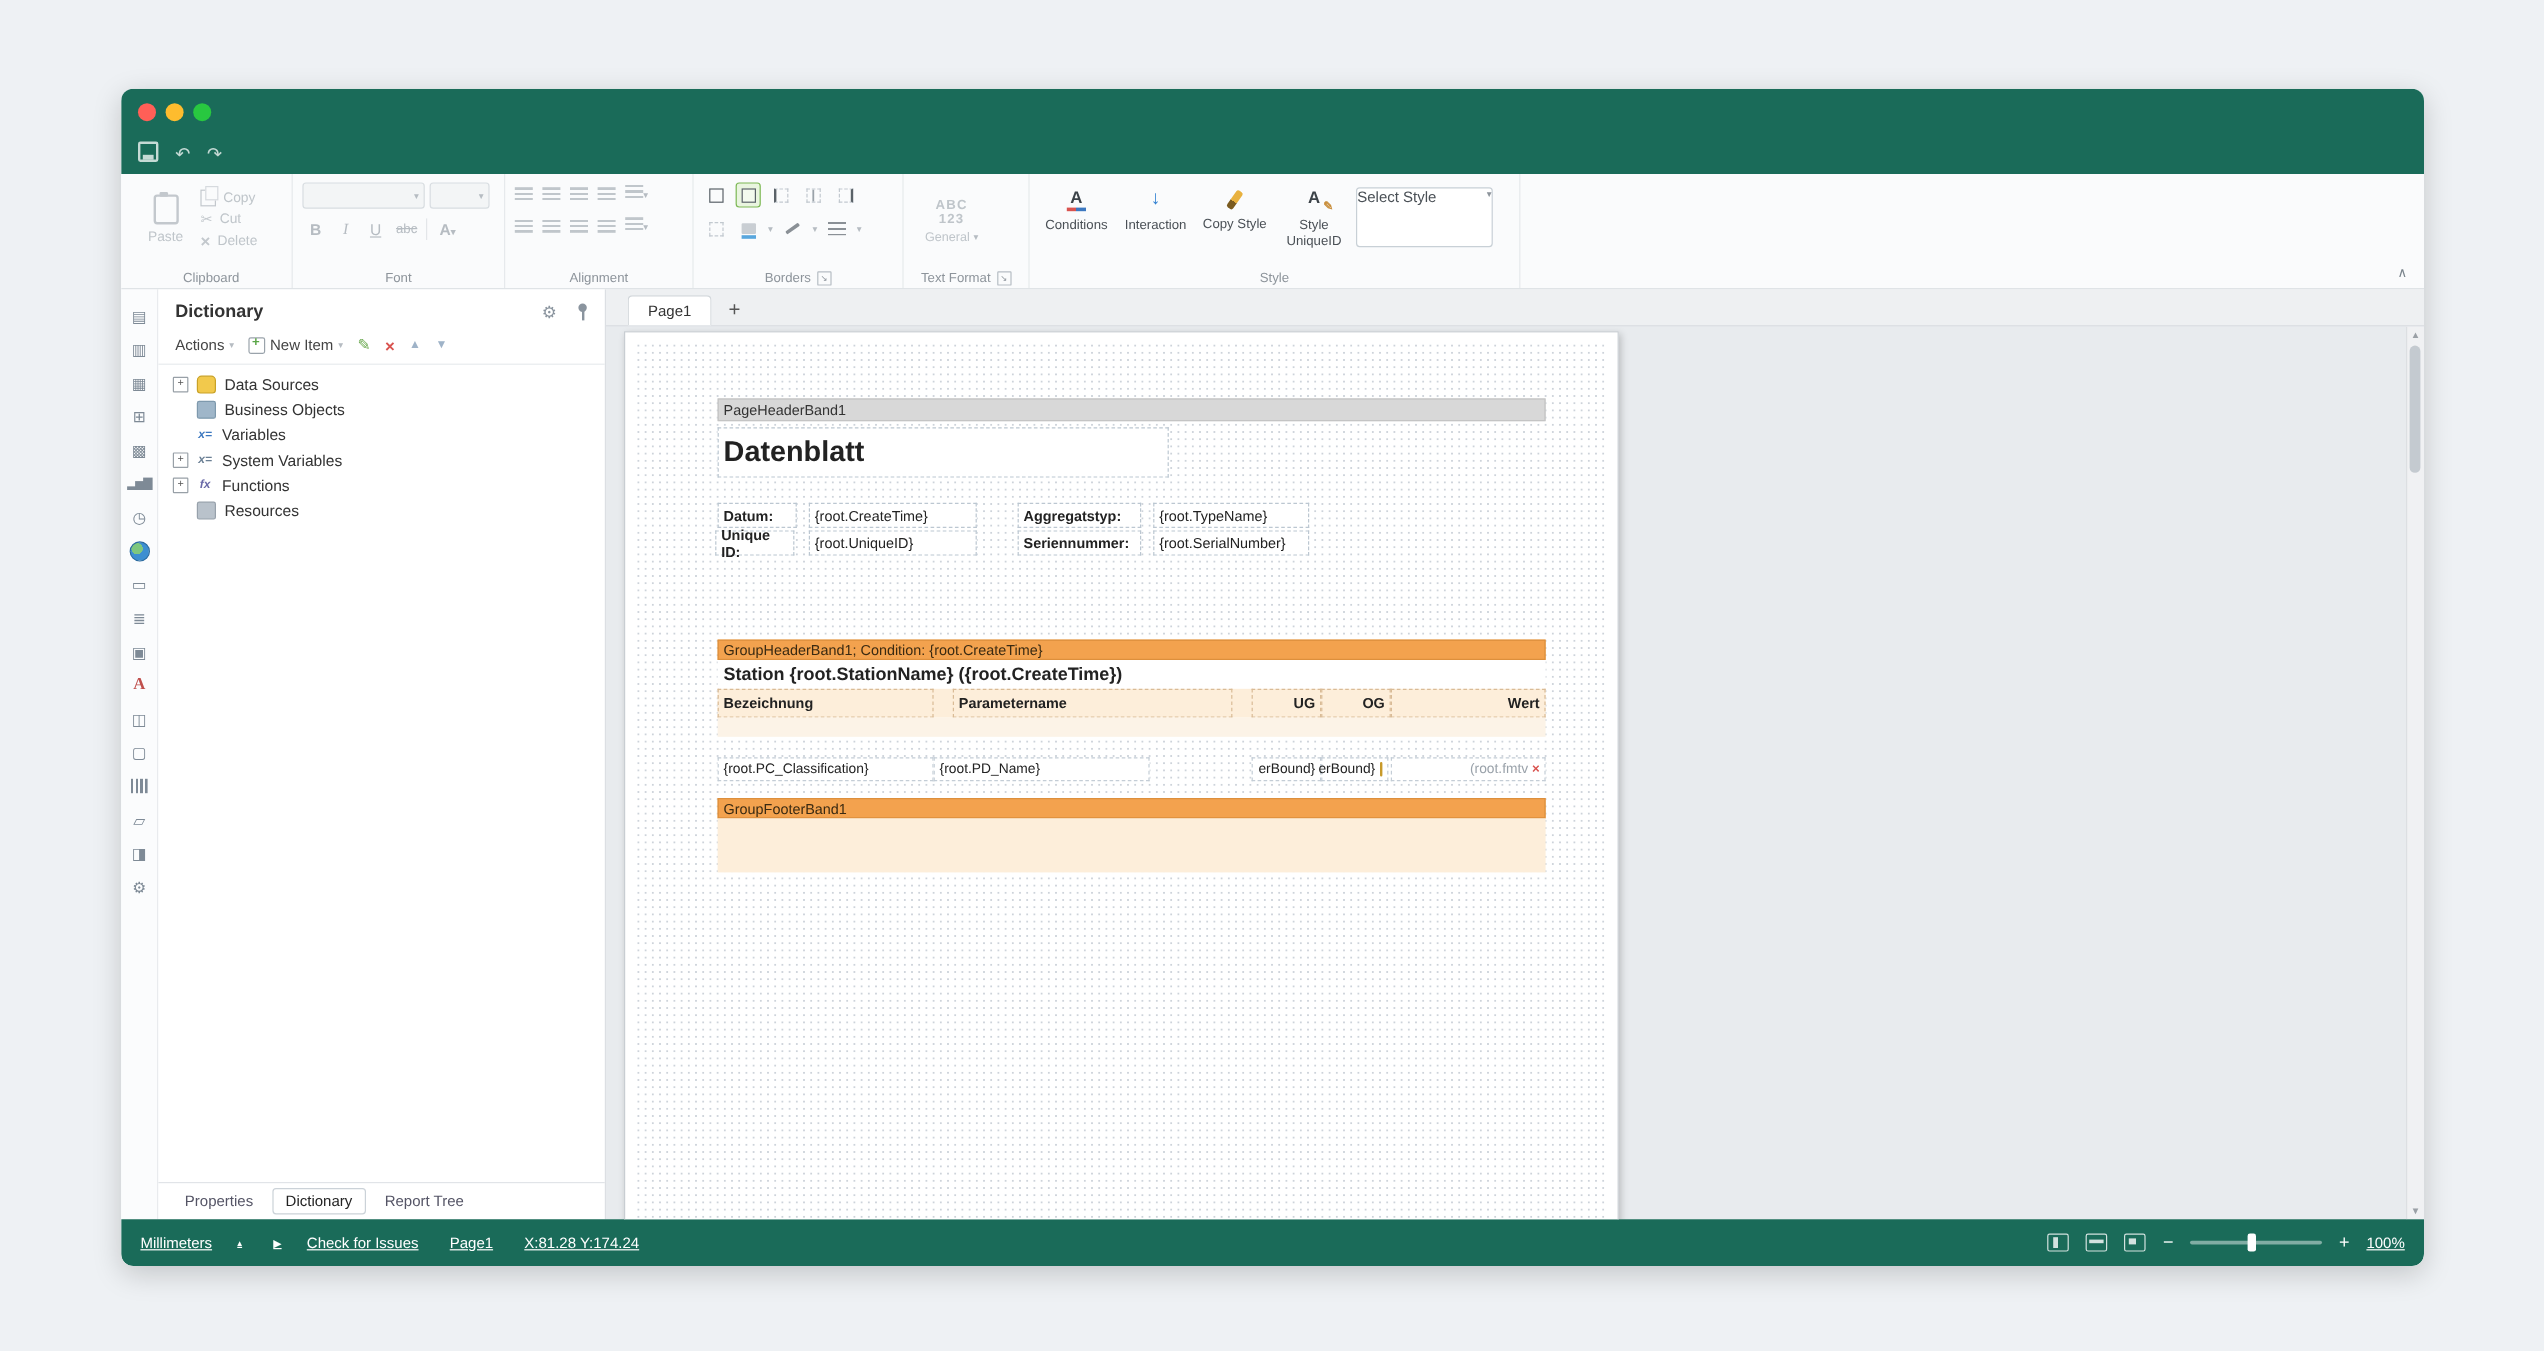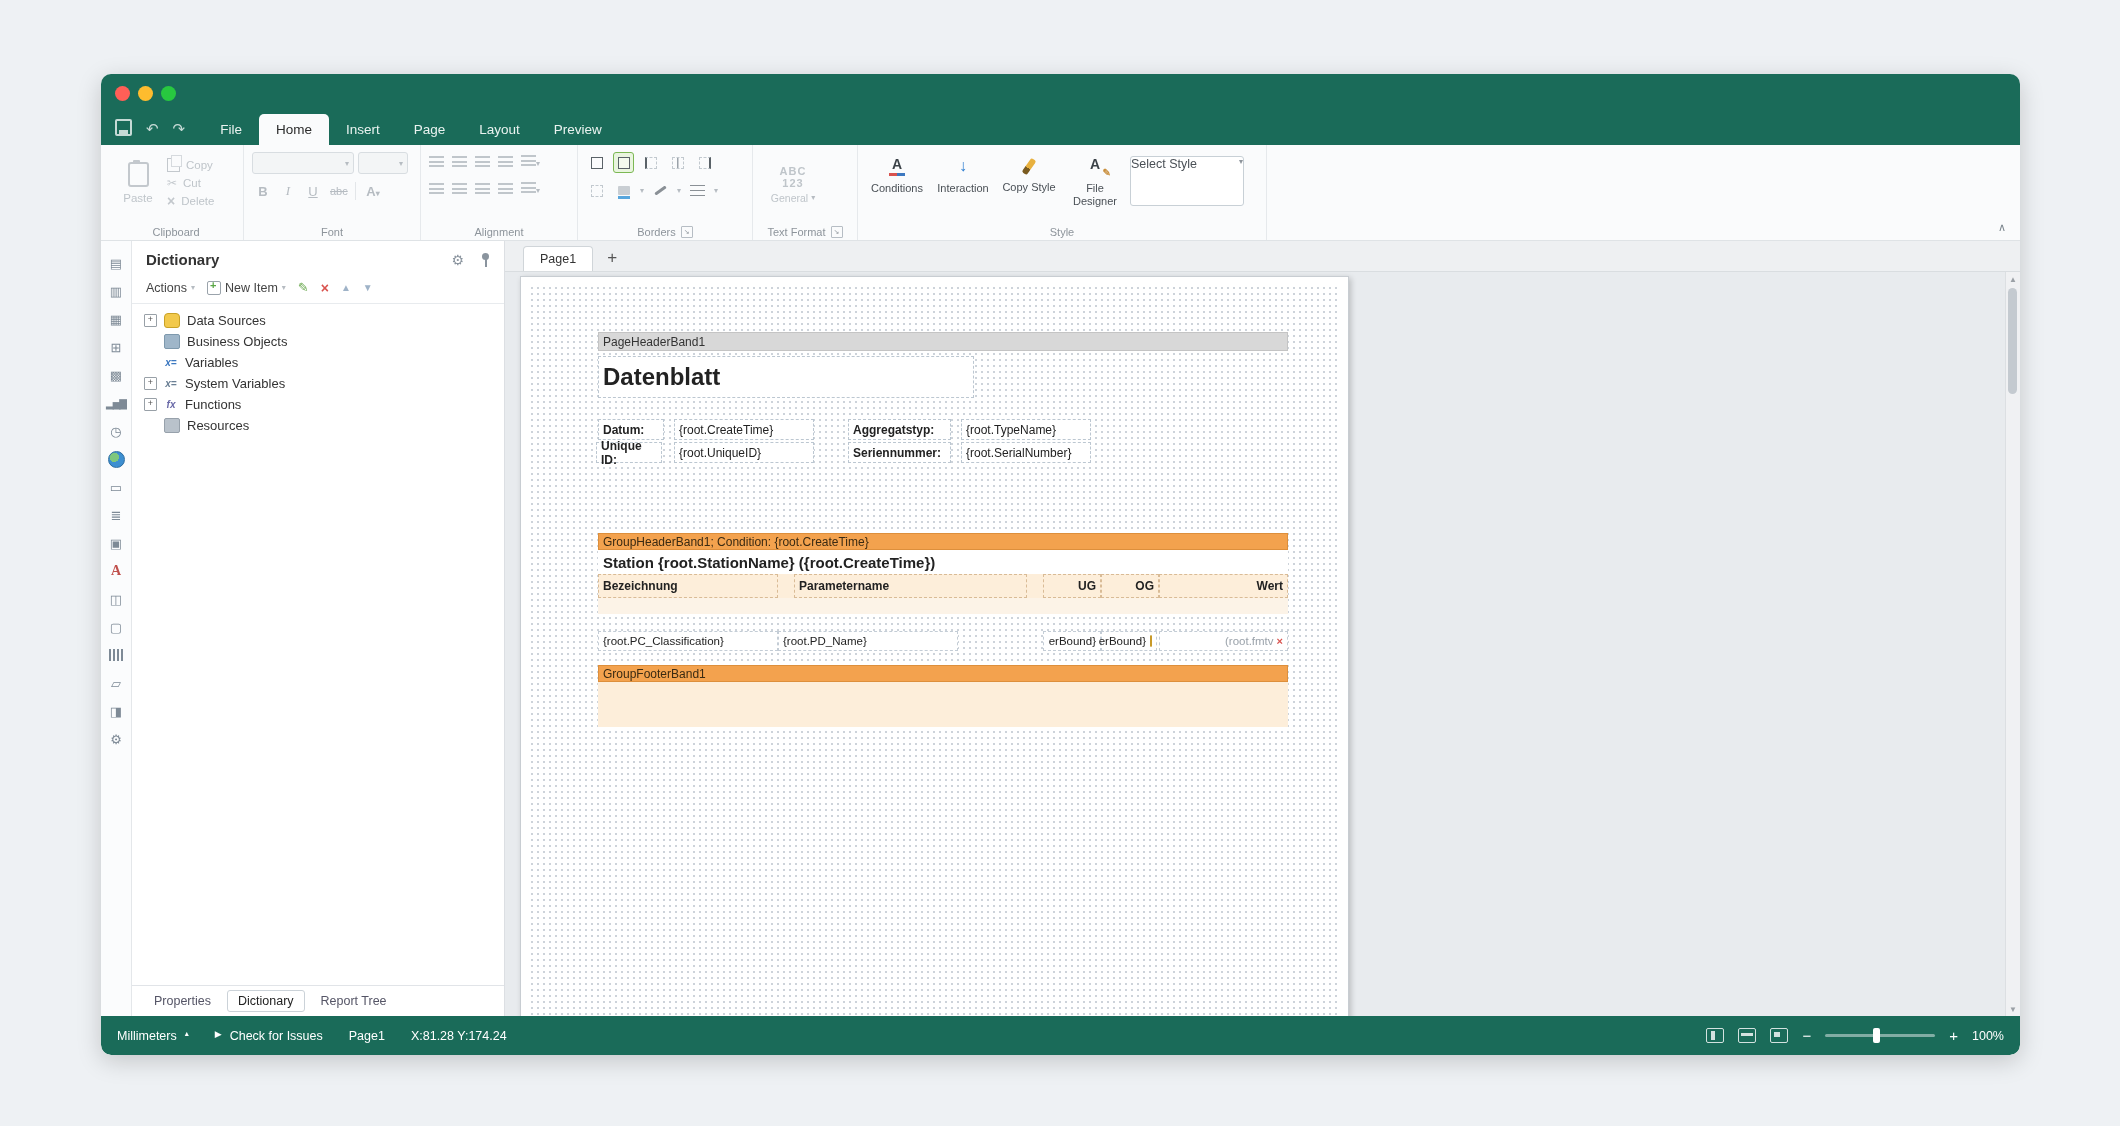--- a/index.html
+++ b/index.html
@@ -150,21 +150,21 @@
   .ic-cellx{color:#d9534f;font-size:11px;font-weight:bold;margin-left:3px;}
   .graytxt{color:#9aa2aa;}
   
   .vscroll{position:absolute;right:0;top:0;bottom:0;width:14px;background:#f0f1f3;border-left:1px solid #dcdfe2;}
   .varr{position:absolute;left:0;right:0;height:14px;color:#9aa0a6;font-size:8px;display:flex;align-items:center;justify-content:center;}
   .varr.up{top:0}.varr.dn{bottom:0}
   .vthumb{position:absolute;left:2px;width:9px;top:16px;height:106px;background:#c4cad0;border-radius:5px;}
 
   
   .statusbar{height:39px;background:#1a6b59;border-radius:0 0 10px 10px;display:flex;align-items:center;color:#fff;font-size:12.5px;padding:0 16px;gap:26px;flex:0 0 auto;}
-  .sitem{display:flex;align-items:flex-start;gap:8px;white-space:nowrap;}
+  .sitem{display:flex;align-items:center;gap:21px;white-space:nowrap;text-decoration:underline;}
   .scaret{font-size:8px;}
   .splay{font-size:9px;}
   .sright{margin-left:auto;display:flex;align-items:center;gap:14px;}
   .sic{width:16px;height:13px;border:1.5px solid rgba(255,255,255,.85);border-radius:2px;position:relative;opacity:.95;}
   .sic.b1::after{content:"";position:absolute;left:4px;top:2px;bottom:2px;width:4px;background:rgba(255,255,255,.85);}
   .sic.b2::after{content:"";position:absolute;left:2px;right:2px;top:4px;height:3px;background:rgba(255,255,255,.85);}
   .sic.b3::after{content:"";position:absolute;left:3px;top:3px;width:6px;height:5px;background:rgba(255,255,255,.85);}
   .zbtn{font-size:15px;line-height:1;}
   .sl-track{width:110px;height:3px;background:rgba(255,255,255,.45);border-radius:2px;position:relative;}
   .sl-thumb{position:absolute;left:48px;top:-6px;width:7px;height:15px;background:#fff;border-radius:2px;}
@@ -180,28 +180,20 @@
         <span class="light l-red"></span>
         <span class="light l-yel"></span>
         <span class="light l-grn"></span>
       </div>
       <div class="tabsrow">
         <div class="qicons">
           <span class="qi"><span class="ic-save"></span></span>
           <span class="qi">↶</span>
           <span class="qi">↷</span>
         </div>
-        <div class="mtabs">
-          <span class="mtab">File</span>
-          <span class="mtab active">Home</span>
-          <span class="mtab">Insert</span>
-          <span class="mtab">Page</span>
-          <span class="mtab">Layout</span>
-          <span class="mtab">Preview</span>
-        </div>
       </div>
     </div>
 
     <div class="ribbon">
 
       <div class="rgroup" style="width:118px;">
         <div class="clip">
           <div class="pastebtn dis">
             <span class="ic-clipboard"></span>
             <span style="font-size:11.5px;">Paste</span>
@@ -333,21 +325,21 @@
           <div class="bigbtn">
             <span class="ic-inter">↓</span>
             <span class="blabel">Interaction</span>
           </div>
           <div class="bigbtn">
             <span class="ic-brush"></span>
             <span class="blabel">Copy Style</span>
           </div>
           <div class="bigbtn">
             <span class="ic-styledes">A</span>
-            <span class="blabel">File Designer</span>
+            <span class="blabel">Style UniqueID</span>
           </div>
           <div class="selstyle">
             <span class="sslabel">Select Style</span>
             <span class="caret">▾</span>
           </div>
         </div>
         <div class="glabel">
             <span>Style</span>
           </div>
       </div>

